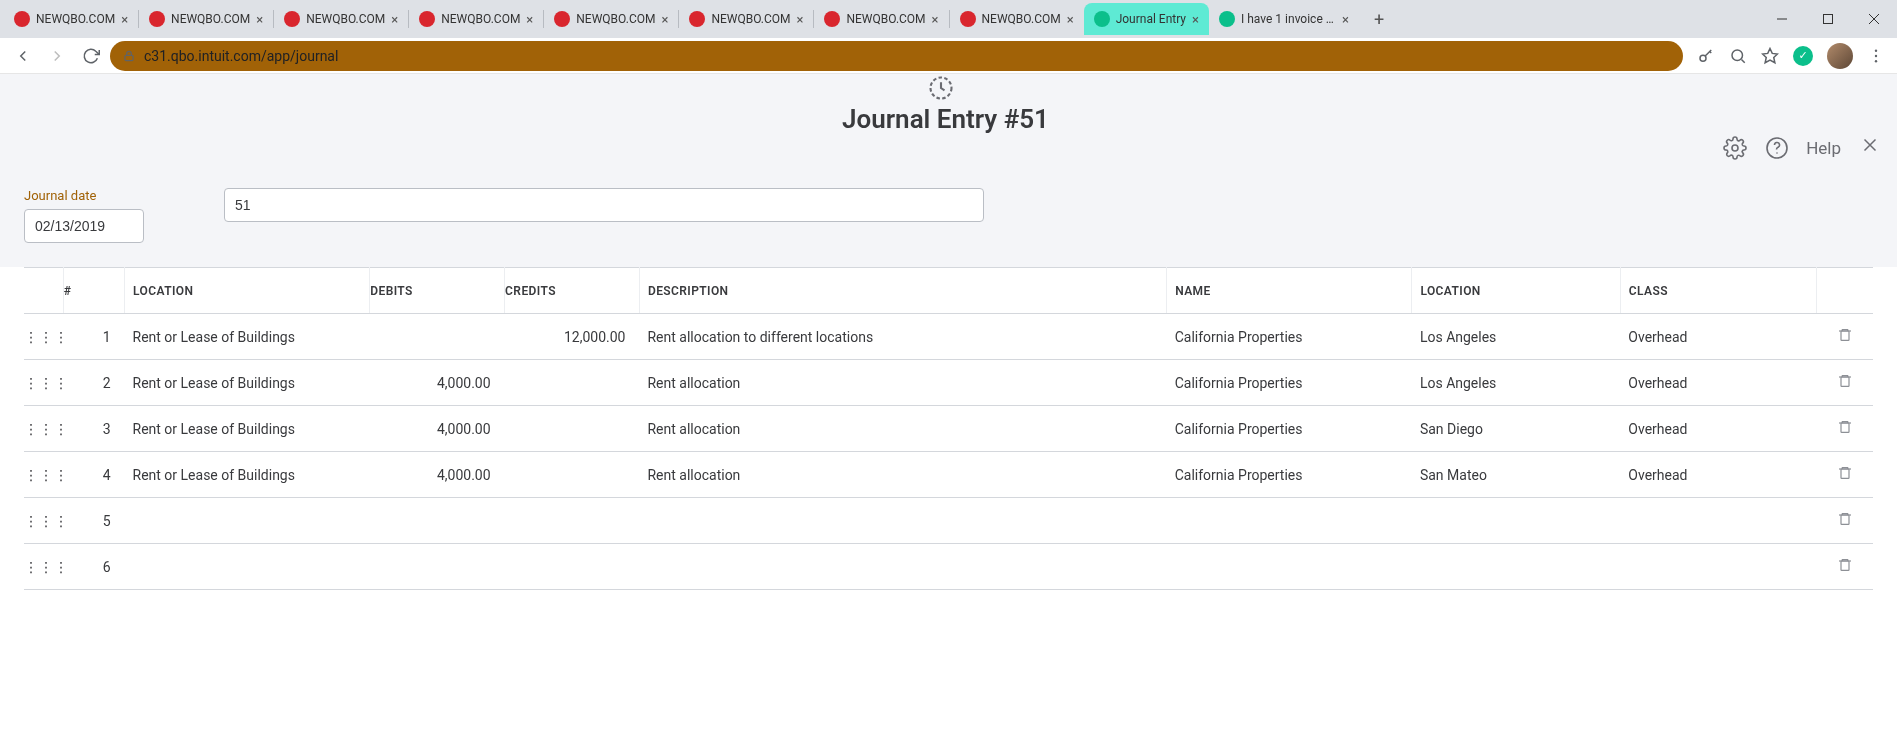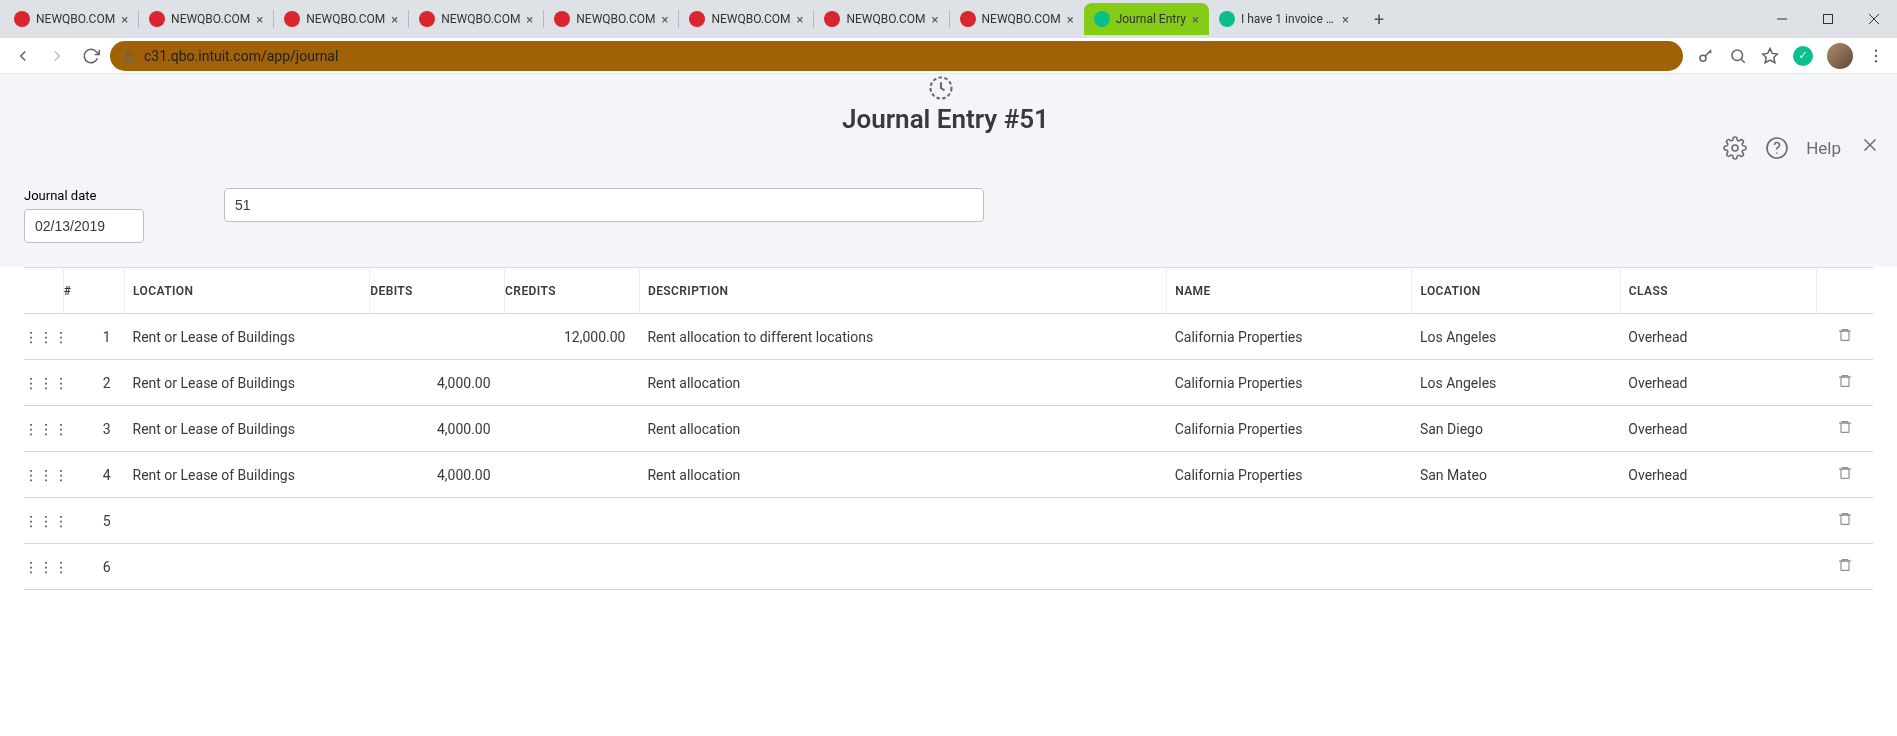--- a/index.html
+++ b/index.html
@@ -3,21 +3,21 @@
 <meta charset="utf-8">
 <style>
   * { box-sizing: border-box; margin:0; padding:0; }
   html,body { width:1897px; height:736px; font-family: -apple-system, BlinkMacSystemFont, "Segoe UI", Roboto, Arial, sans-serif; background:#fff; overflow:hidden; }
   
   .tab-strip { display:flex; align-items:center; background:#dee1e6; height:38px; padding-left:4px; }
   .tab { display:flex; align-items:center; height:32px; padding:0 10px; min-width:0; max-width:150px; font-size:12px; color:#333; cursor:pointer; border-top-left-radius:8px; border-top-right-radius:8px; position:relative; flex:0 0 auto; }
   .tab .favicon { width:16px; height:16px; border-radius:50%; margin-right:6px; flex:0 0 auto; display:flex; align-items:center; justify-content:center; font-size:10px; color:#fff; }
   .tab .tab-title { white-space:nowrap; overflow:hidden; text-overflow:ellipsis; flex:1 1 auto; }
   .tab .close-x { margin-left:6px; font-size:13px; color:#555; flex:0 0 auto; }
-  .tab.active { background:#84cc16; }
+  .tab.active { background:#5eead4; }
   .tab-sep { width:1px; height:18px; background:#b7bbc1; }
   .new-tab-btn { width:28px; height:28px; display:flex; align-items:center; justify-content:center; font-size:18px; color:#555; cursor:pointer; margin-left:6px; }
   .win-controls { margin-left:auto; display:flex; align-items:center; height:38px; }
   .win-btn { width:46px; height:38px; display:flex; align-items:center; justify-content:center; font-size:14px; color:#333; cursor:pointer; }
   .win-btn svg { width:12px; height:12px; stroke:#333; }
   
   .addr-bar { display:flex; align-items:center; height:36px; background:#fff; border-bottom:1px solid #e6e6e6; padding:0 8px; gap:4px; }
   .nav-btn { width:30px; height:30px; display:flex; align-items:center; justify-content:center; border-radius:50%; cursor:pointer; color:#5f6368; }
   .nav-btn.disabled { color:#bdbdbd; cursor:default; }
   .nav-btn svg { width:18px; height:18px; }
@@ -31,21 +31,21 @@
   .app-header { display:flex; align-items:center; height:54px; padding:0 14px 0 8px;flex-direction:column; }
   .history-icon { width:30px; height:30px; margin-right:8px; color:#6b6c72; cursor:pointer; }
   .page-title { font-size:26px; font-weight:600; color:#393a3d; }
   .app-header-right { margin-left:auto; display:flex; align-items:center; gap:16px; }
   .hdr-icn { width:26px; height:26px; color:#6b6c72; cursor:pointer; display:flex; align-items:center; justify-content:center; }
   .help-label { font-size:17px; color:#6b6c72; }
   .close-big { font-size:24px; font-weight:300; color:#6b6c72; cursor:pointer; padding:0 2px; }
   
   .form-row { display:flex; padding:60px 24px 24px 24px; gap:80px; }
   .field { display:flex; flex-direction:column; }
-  .field-label { font-size:13px; color:#000000; margin-bottom:6px; }
+  .field-label { font-size:13px; color:#a16207; margin-bottom:6px; }
   .text-input { height:34px; border:1px solid #babec5; border-radius:4px; padding:0 10px; font-size:14px; color:#393a3d; background:#fff; }
   .date-field { width:120px; }
   .no-field { flex:1 1 auto; }
   .no-field .text-input { width:760px; }
   
   .table-wrap { background:#fff; padding:0 24px; }
   table.je { width:100%; border-collapse:collapse; table-layout:fixed; }
   table.je th, table.je td { border-bottom:1px solid #d4d7dc; font-size:14px; height:46px; vertical-align:middle; }
   table.je th { color:#393a3d; font-weight:600; text-align:left; font-size:12px; letter-spacing:.4px; border-top:1px solid #d4d7dc; }
   table.je td { color:#393a3d; }

